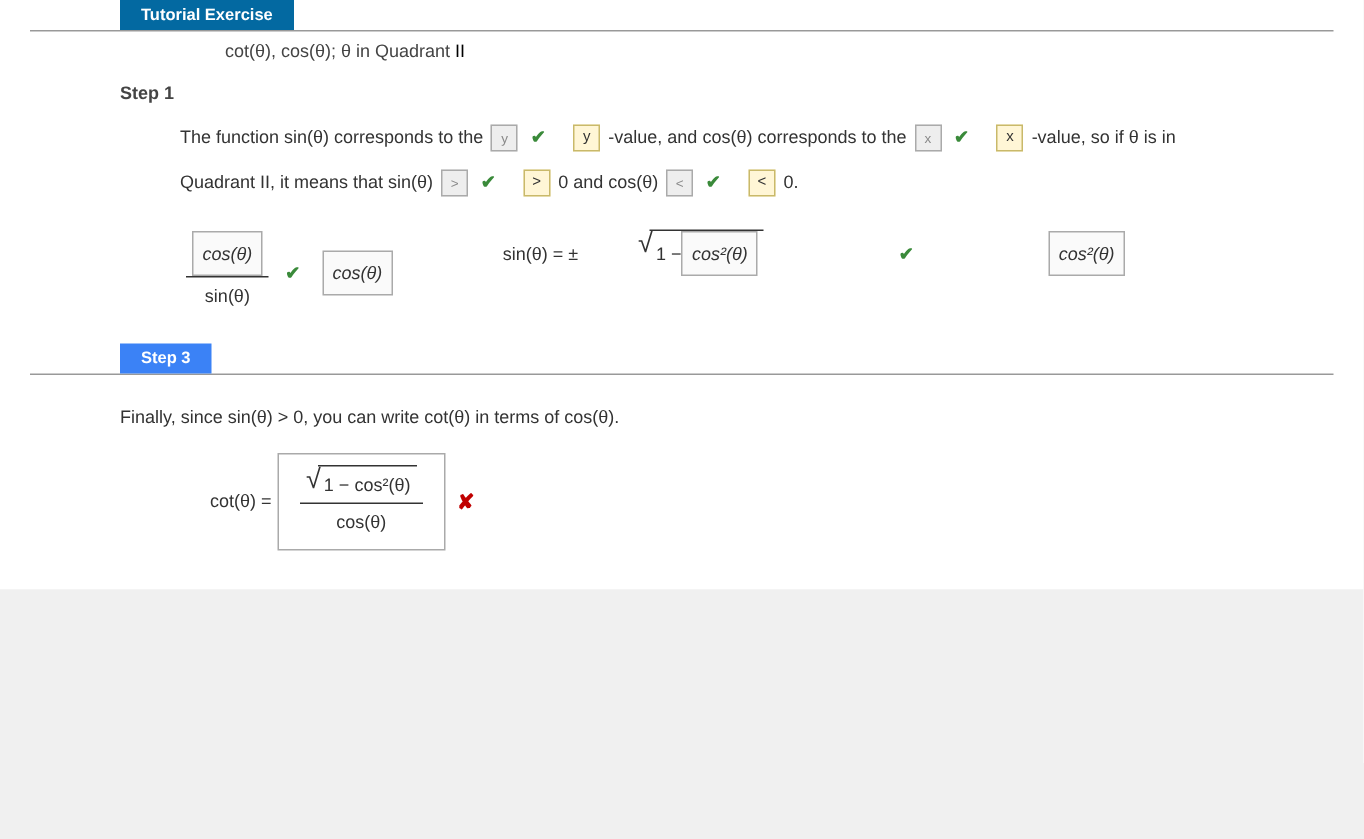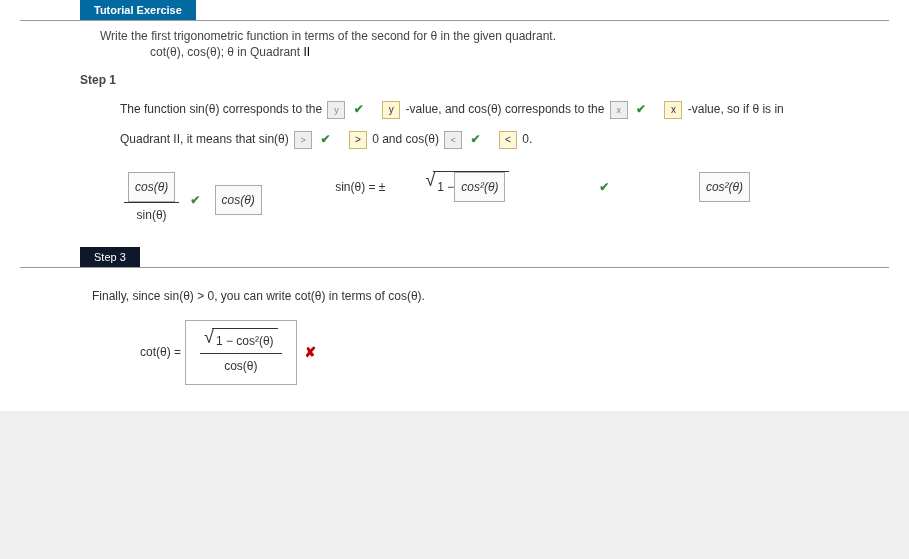--- a/index.html
+++ b/index.html
@@ -66,45 +66,44 @@
 .sqrt {
   display: inline-flex;
   align-items: stretch;
   vertical-align: middle;
 }
 .sqrt .rad { font-size: 18px; line-height: 18px; margin-right: -2px; }
 .sqrt .body { border-top: 1px solid #333; padding: 0 4px; display: inline-flex; align-items: center; }
 .eq { display: inline-flex; align-items: center; gap: 4px; }
 .step3-tab {
   display: inline-block;
-  background: #0f172a;
+  background: #3b82f6;
   color: #fff;
   padding: 4px 14px;
   font-size: 11px;
-  font-weight: normal;
+  font-weight: bold;
   margin-left: 60px;
 }
 .boxed {
   border-top: 1px solid #999;
   padding: 10px 0 0 60px;
 }
 .final-ans {
   display: inline-block;
   border: 1px solid #aaa;
   padding: 6px 10px;
   background: #fff;
 }
 </style>
 </head>
 <body>
 
 <div class="page">
   <div class="tutorial-tab">Tutorial Exercise</div>
   <div class="rule"></div>
-  <div class="instr">Write the first trigonometric function in terms of the second for θ in the given quadrant.</div>
   <div class="sub">
     <span>cot(θ),  cos(θ);  θ in Quadrant </span>
     <span class="quad-num">II</span>
   </div>
 
   <div class="step-block">
     <div class="step-title">Step 1</div>
     <div class="line">
       <span>The function  sin(θ)  corresponds to the </span>
       <span class="dd"><span class="dd-sel">y</span></span>
@@ -155,21 +154,21 @@
       </span>
       &nbsp;&nbsp;<span class="chk">✔</span>
       &nbsp;&nbsp;
       <span class="ansbox">cos²(θ)</span>
     </div>
   </div>
 
   <br>
   <div class="step3-tab">Step 3</div>
   <div class="boxed">
-    <div class="line" style="margin-left:12px;">Finally,  since  sin(θ) &gt; 0,  you can write  cot(θ)  in terms of  cos(θ).</div>
+    <div class="line" style="margin-left:0;">Finally,  since  sin(θ) &gt; 0,  you can write  cot(θ)  in terms of  cos(θ).</div>
     <div class="line eq" style="margin-left:60px;">
       <span>cot(θ)  =  </span>
       <span class="final-ans">
         <span class="frac">
           <span class="top">
             <span class="sqrt">
               <span class="rad">√</span>
               <span class="body">1 − cos²(θ)</span>
             </span>
           </span>

